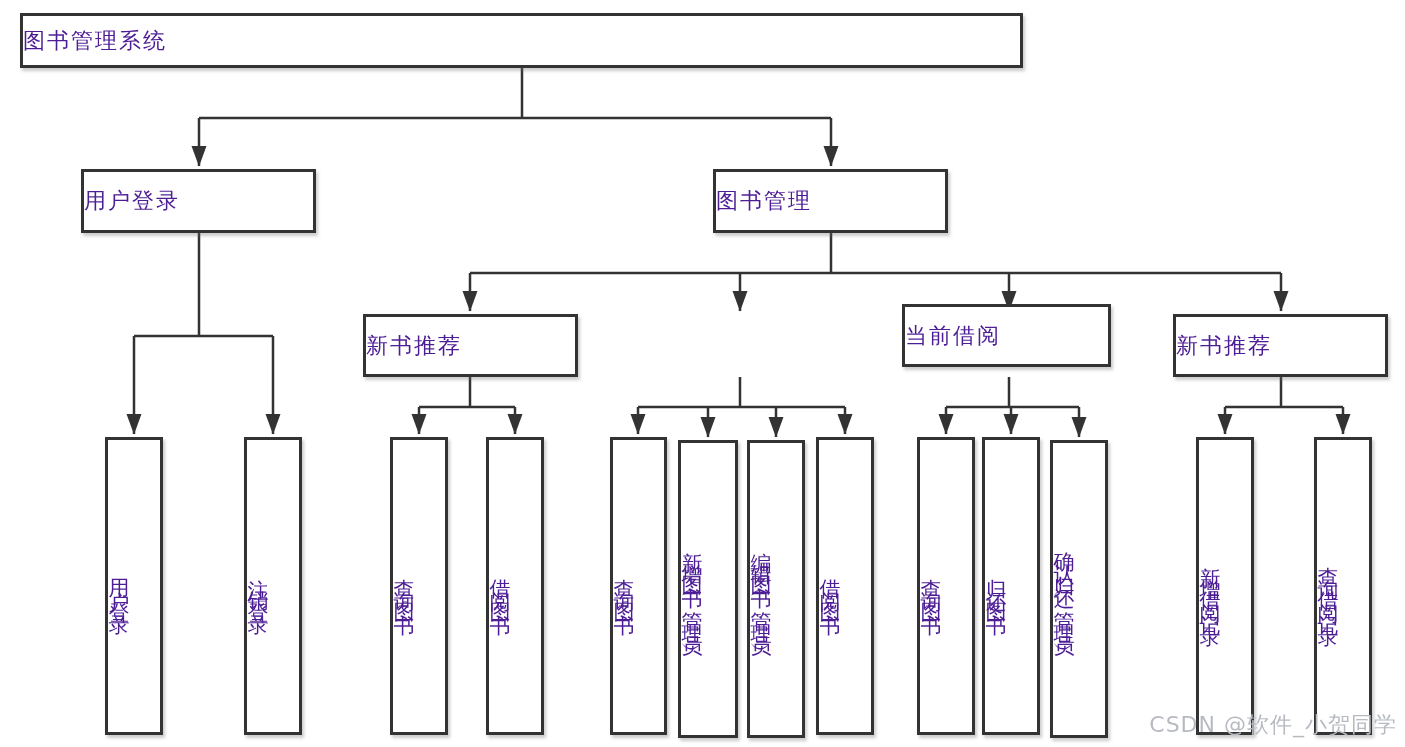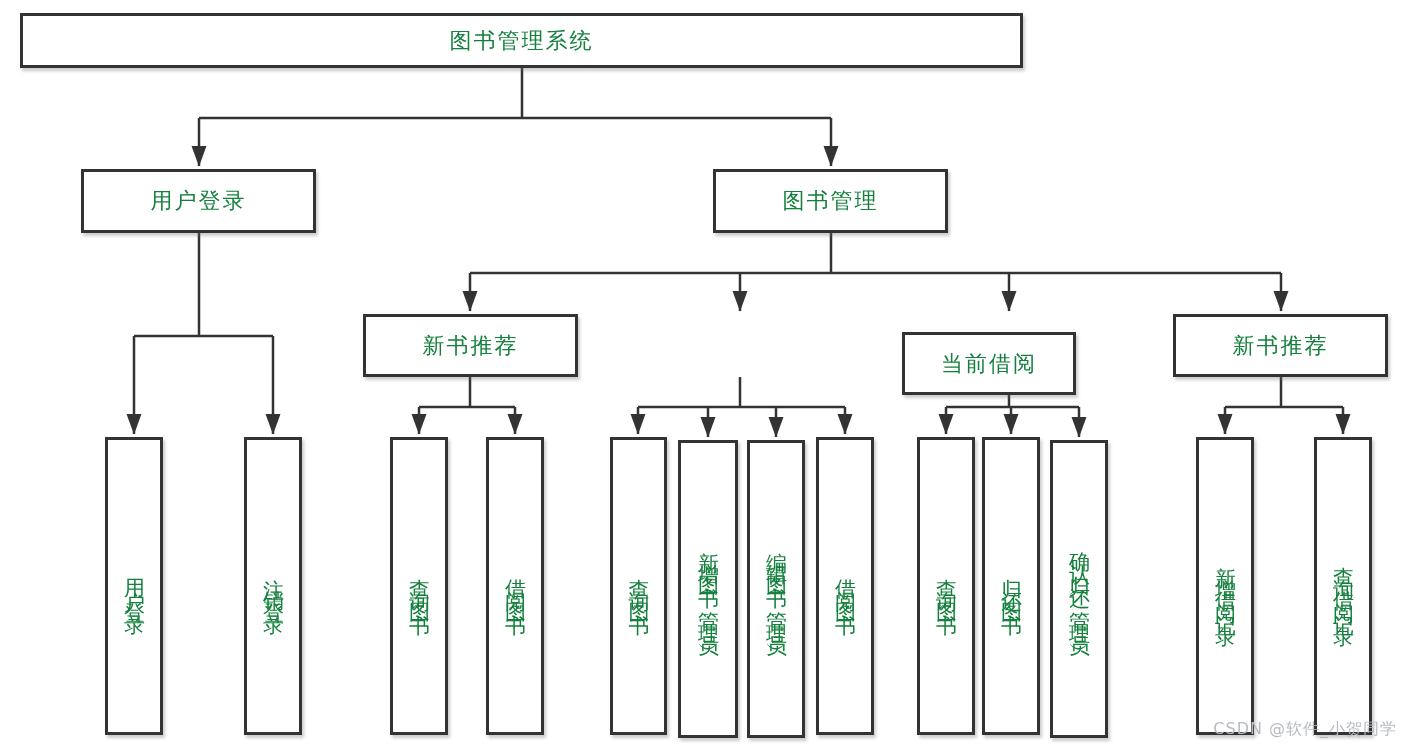--- a/index.html
+++ b/index.html
@@ -25,22 +25,21 @@
     left: 0; top: 0;
     z-index: 1;
   }
   .node {
     position: absolute;
     box-sizing: border-box;
     background: #ffffff;
     border: 3px solid #333333;
     display: flex;
     align-items: center;
-    justify-content: center;
-    color: #15803d;
+    color: #4c1d95;
     z-index: 2;
     box-shadow: 2px 3px 3px rgba(110,110,110,0.35);
   }
   .node.h .lbl {
     font-size: 22px;
     letter-spacing: 2px;
     white-space: nowrap;
   }
   .node.v .lbl {
     writing-mode: vertical-rl;
@@ -48,21 +47,21 @@
     font-size: 21px;
     letter-spacing: 12px;
     line-height: 1;
     white-space: nowrap;
   }
   .watermark {
     position: absolute;
     right: 8px;
     bottom: 7px;
     z-index: 3;
-    font-size: 16px;
+    font-size: 22px;
     letter-spacing: 1px;
     color: #b7bbc1;
     white-space: nowrap;
   }
 </style>
 </head>
 <body>
 
 <div class="stage">
 
@@ -117,21 +116,21 @@
   <div class="node h" style="left:81px;top:169px;width:235px;height:64px">
     <span class="lbl">用户登录</span>
   </div>
   <div class="node h" style="left:713px;top:169px;width:235px;height:64px">
     <span class="lbl">图书管理</span>
   </div>
 
   <div class="node h" style="left:363px;top:314px;width:215px;height:63px">
     <span class="lbl">新书推荐</span>
   </div>
-  <div class="node h" style="left:902px;top:332px;width:174px;height:63px">
+  <div class="node h" style="left:902px;top:304px;width:209px;height:63px">
     <span class="lbl">当前借阅</span>
   </div>
   <div class="node h" style="left:1173px;top:314px;width:215px;height:63px">
     <span class="lbl">新书推荐</span>
   </div>
 
   <div class="node v" style="left:105px;top:437px;width:58px;height:298px">
     <span class="lbl">用户登录</span>
   </div>
   <div class="node v" style="left:244px;top:437px;width:58px;height:298px">

